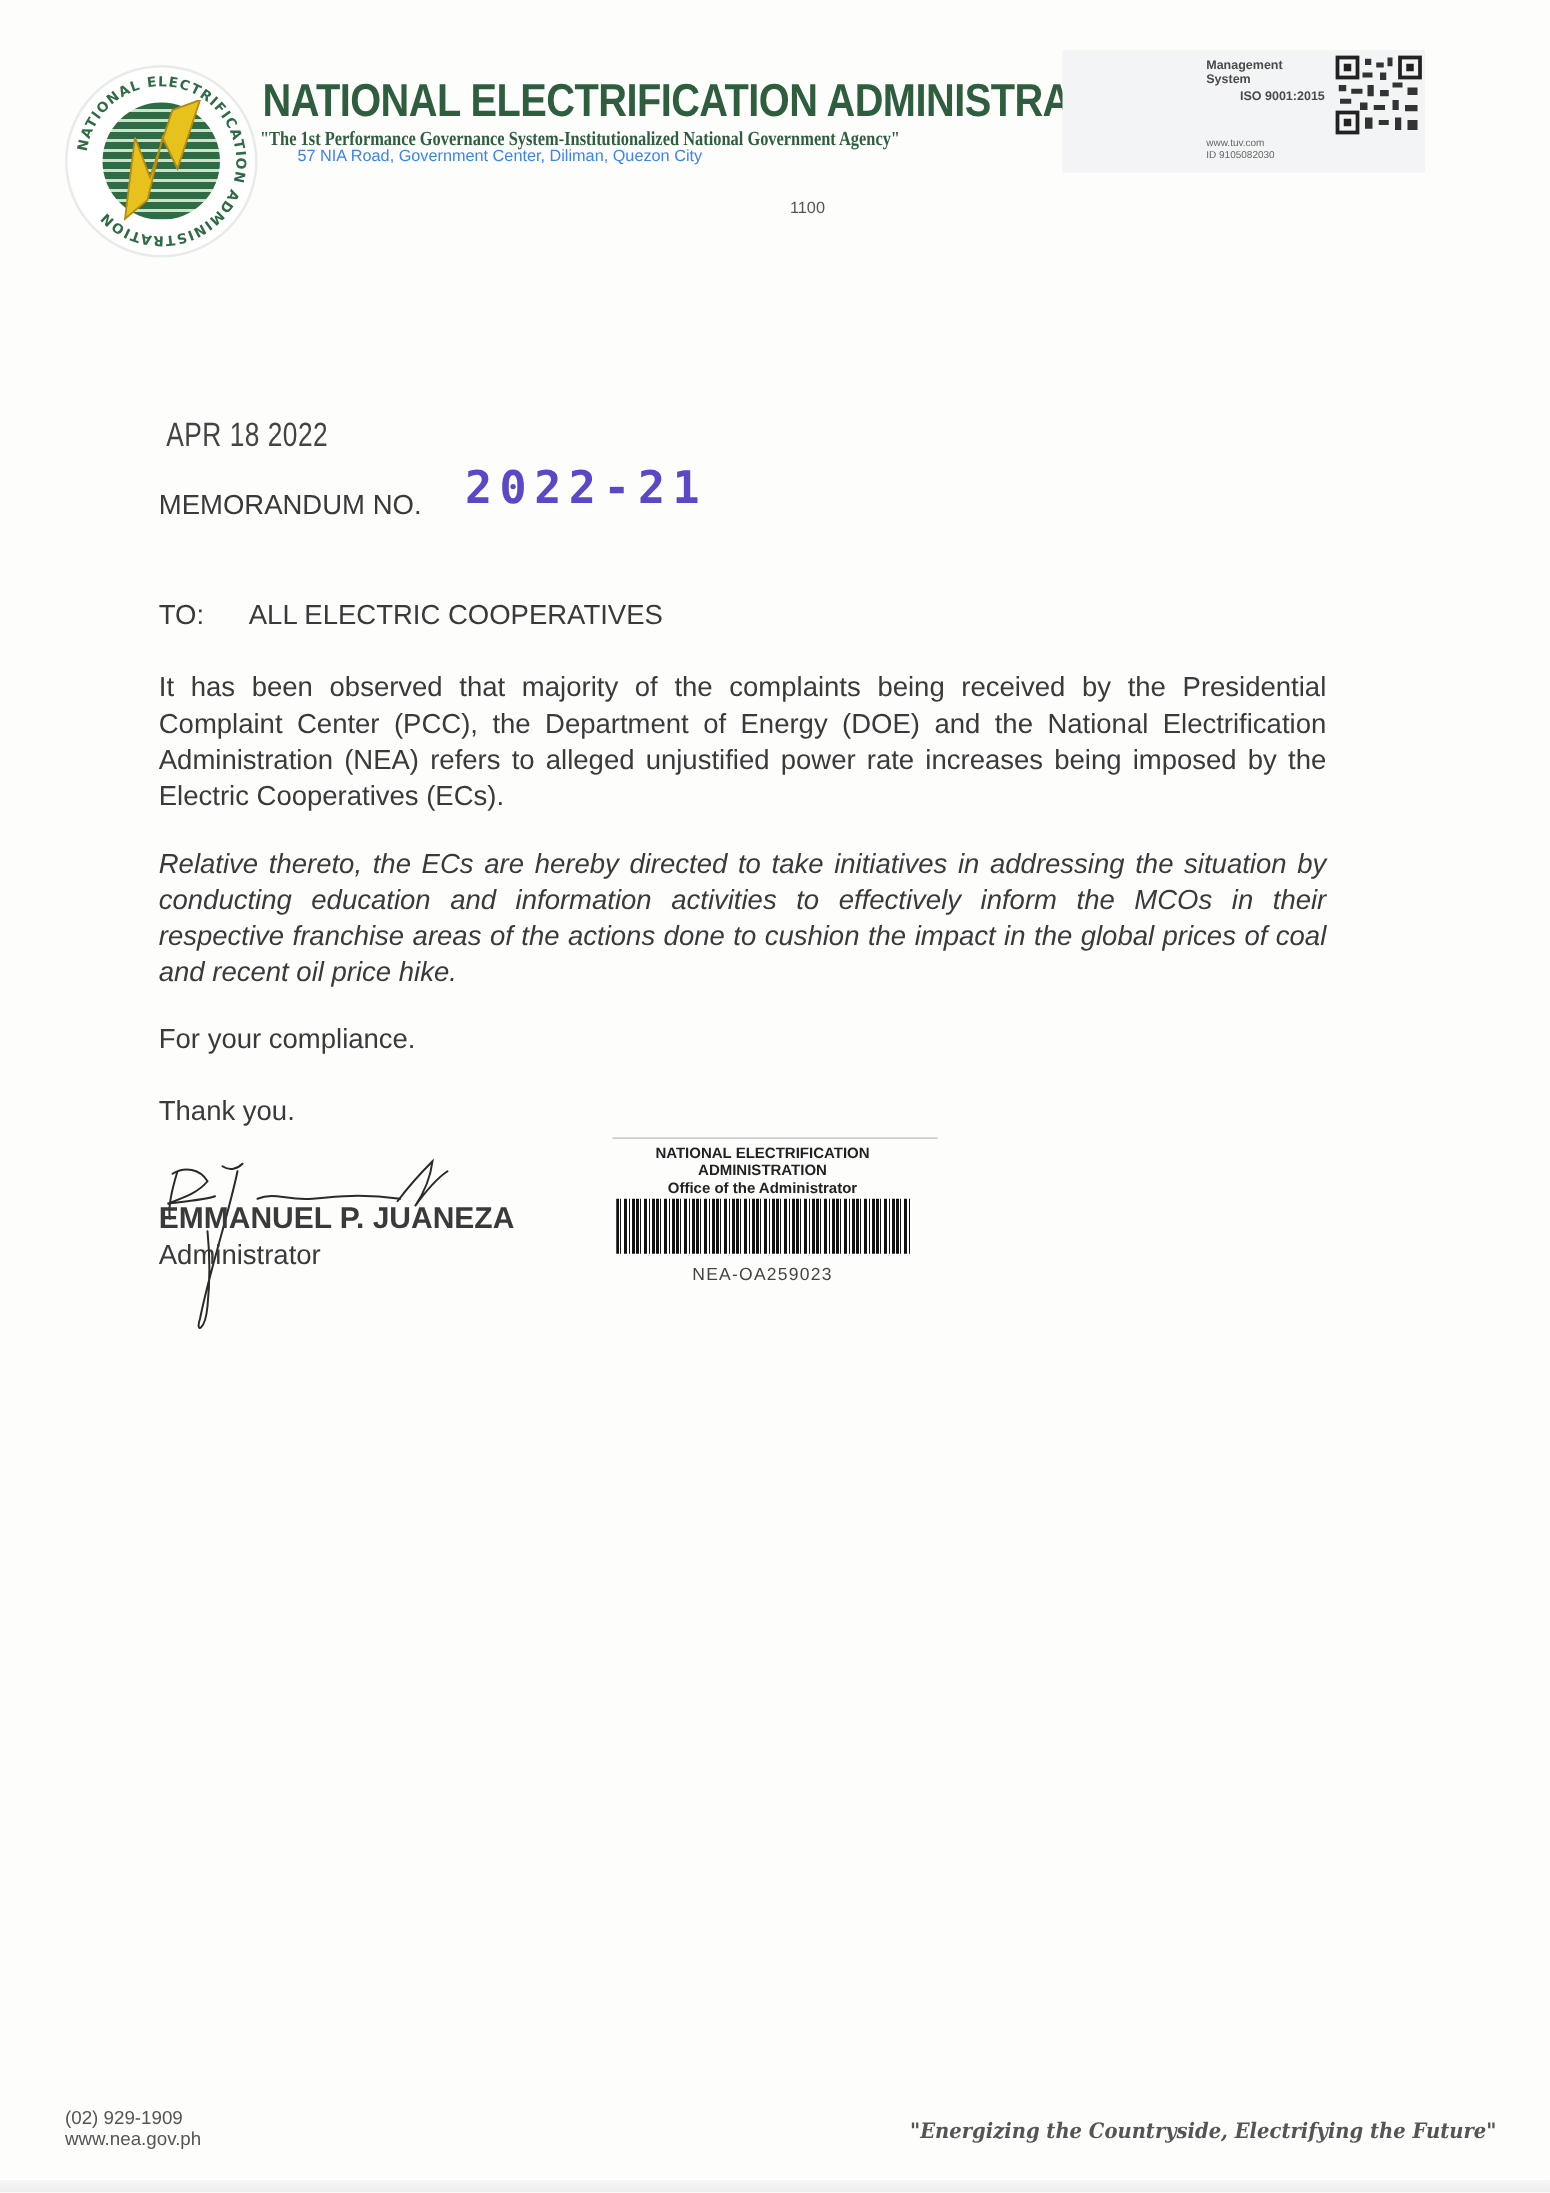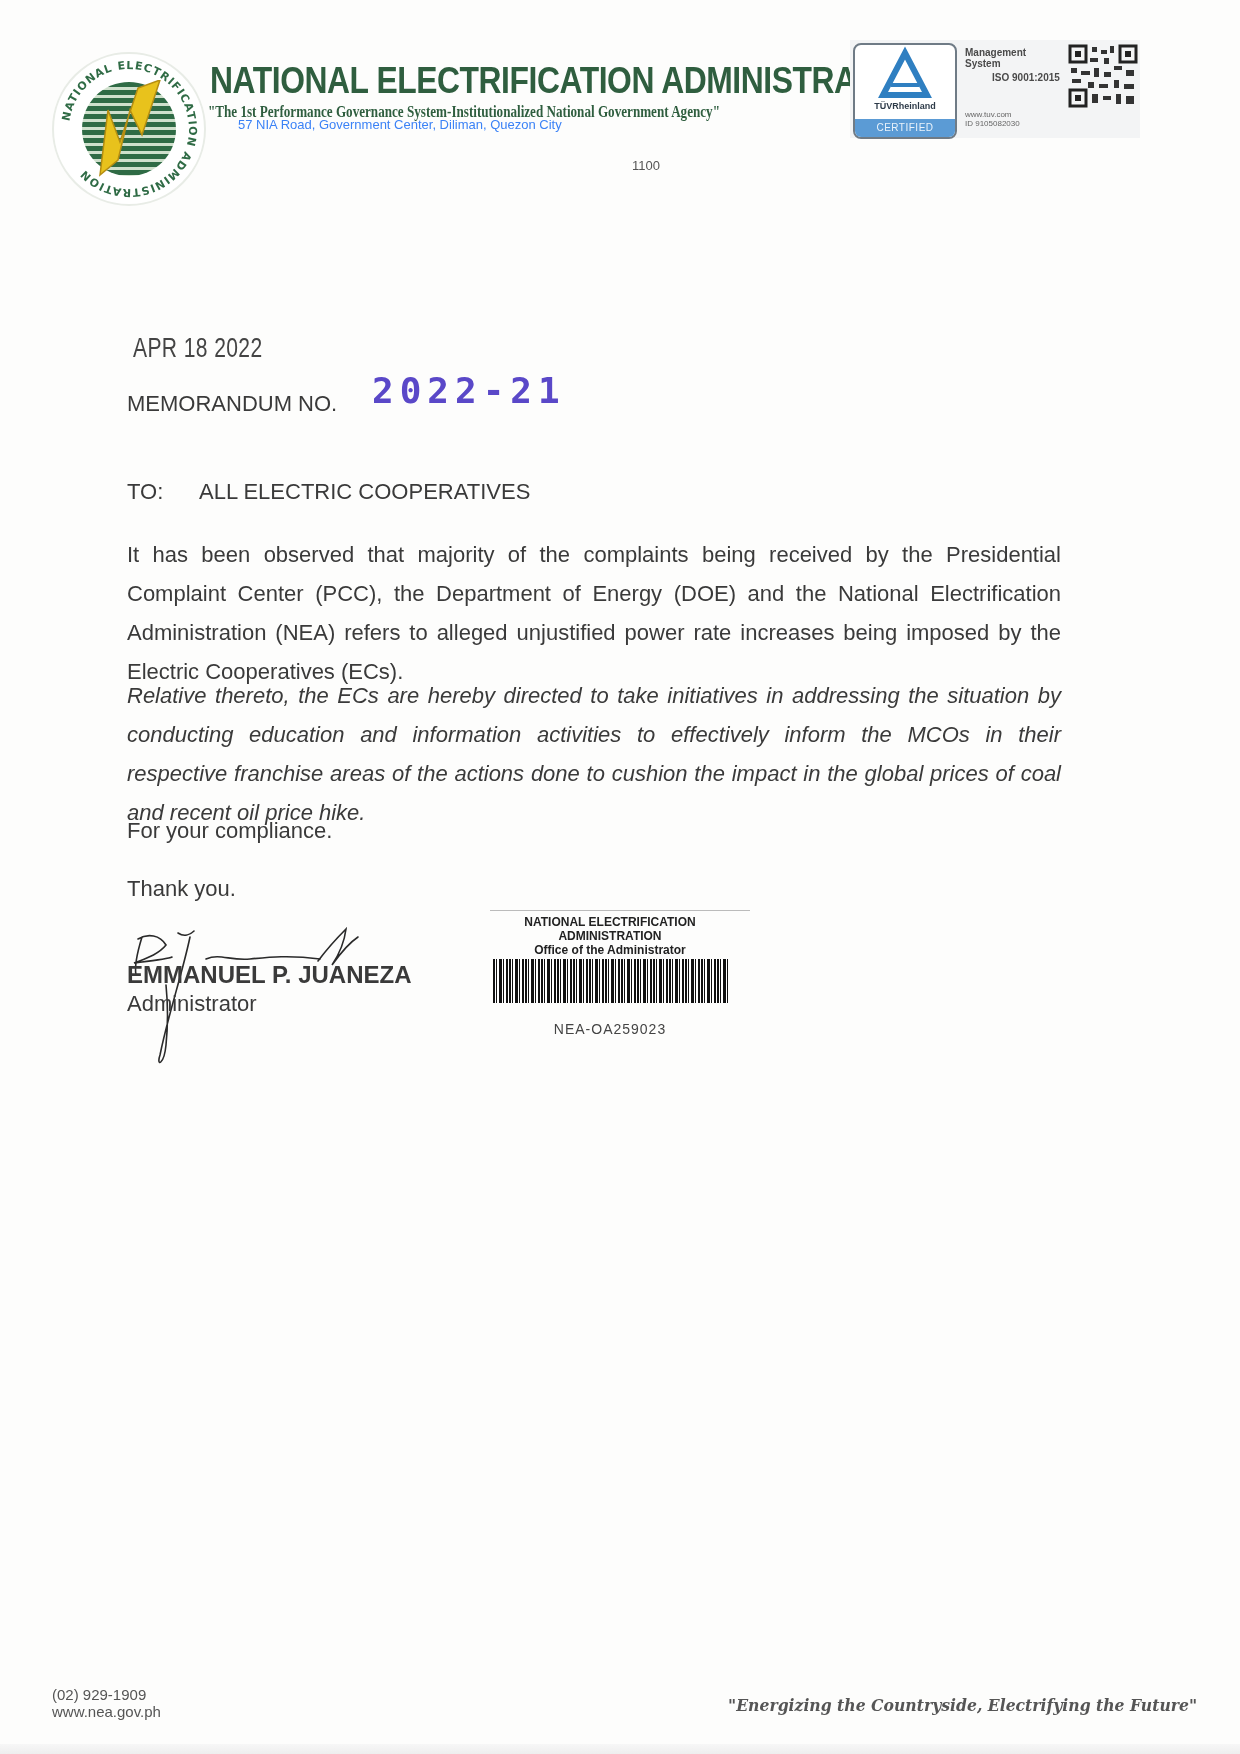--- a/index.html
+++ b/index.html
@@ -62,21 +62,21 @@
   .memo-label { left: 127px; top: 391px; font-size: 22px; color: #3a3a3a; }
   .memo-number {
     left: 372px; top: 370px; font-size: 36px; font-weight: bold; color: #5a48c8;
     font-family: "DejaVu Sans Mono", monospace; letter-spacing: 6px; white-space: nowrap;
   }
 
   
   .to-line { left: 127px; top: 479px; font-size: 22px; color: #3a3a3a; }
   .to-line .to-label { display: inline-block; width: 72px; }
   .para {
-    left: 127px; width: 934px; font-size: 22px; line-height: 39px; color: #3a3a3a; text-align: justify;
+    left: 127px; width: 934px; font-size: 22px; line-height: 29px; color: #3a3a3a; text-align: justify;
   }
   .p1 { top: 535px; }
   .p2 { top: 676px; font-style: italic; }
   .compliance { left: 127px; top: 818px; font-size: 22px; color: #3a3a3a; }
   .thanks { left: 127px; top: 876px; font-size: 22px; color: #3a3a3a; }
 
   
   .signature { left: 120px; top: 915px; width: 330px; height: 150px; }
   .signer-name { left: 127px; top: 961px; font-size: 24px; font-weight: bold; color: #3a3a3a; white-space: nowrap; }
   .signer-title { left: 127px; top: 991px; font-size: 22px; color: #3a3a3a; }
@@ -84,21 +84,21 @@
   
   .stamp { left: 470px; top: 910px; width: 280px; }
   .stamp-line { border-top: 1px solid #bbb; margin: 0 0 4px 20px; width: 260px; }
   .stamp-text { text-align: center; font-size: 12px; font-weight: bold; color: #222; line-height: 14px; }
   .barcode {
     margin: 2px auto 0; width: 235px; height: 44px;
     background: repeating-linear-gradient(to right,
       #111 0 2px, #fff 2px 3px, #111 3px 4px, #fff 4px 6px, #111 6px 9px, #fff 9px 10px,
       #111 10px 11px, #fff 11px 13px, #111 13px 15px, #fff 15px 16px);
   }
-  .barcode-code { text-align: center; font-size: 14px; color: #444; letter-spacing: 1px; margin-top: 18px; }
+  .barcode-code { text-align: center; font-size: 14px; color: #444; letter-spacing: 1px; margin-top: 8px; }
 
   
   .footer-phone { left: 52px; top: 1687px; font-size: 15px; color: #555; line-height: 16px; }
   .footer-web { left: 52px; top: 1703px; font-size: 15px; color: #555; }
   .footer-tagline {
     left: 728px; top: 1695px; font-family: "DejaVu Serif", serif; font-style: italic; font-weight: bold;
     font-size: 17px; color: #555; white-space: nowrap; transform: scaleX(0.92); transform-origin: left top;
   }
   .scan-edge { left: 0; bottom: 0; width: 1240px; height: 10px; background: linear-gradient(#f7f7f7, #eeeeee); }
 </style>
@@ -119,28 +119,20 @@
     </text>
   </svg>
 </div>
 
 <div class="abs org-name">NATIONAL ELECTRIFICATION ADMINISTRATION</div>
 <div class="abs org-motto">"The 1st Performance Governance System-Institutionalized National Government Agency"</div>
 <div class="abs org-address">57 NIA Road, Government Center, Diliman, Quezon City</div>
 <div class="abs org-zip">1100</div>
 
 <div class="abs cert">
-  <div class="tuv-badge">
-    <svg width="100" height="56" viewBox="0 0 100 56">
-      <polygon points="50,8 72,50 28,50" fill="none" stroke="#2f7fc1" stroke-width="6"></polygon>
-      <line x1="36" y1="40" x2="64" y2="40" stroke="#2f7fc1" stroke-width="4"></line>
-    </svg>
-    <div class="tuv-name">TÜVRheinland</div>
-    <div class="tuv-cert">CERTIFIED</div>
-  </div>
   <div class="cert-text">
     <div>Management</div>
     <div>System</div>
     <div style="margin-top:3px;padding-left:27px;">ISO 9001:2015</div>
   </div>
   <div class="cert-url">
     <div>www.tuv.com</div>
     <div>ID 9105082030</div>
   </div>
   <svg class="qr" viewBox="0 0 70 64">

